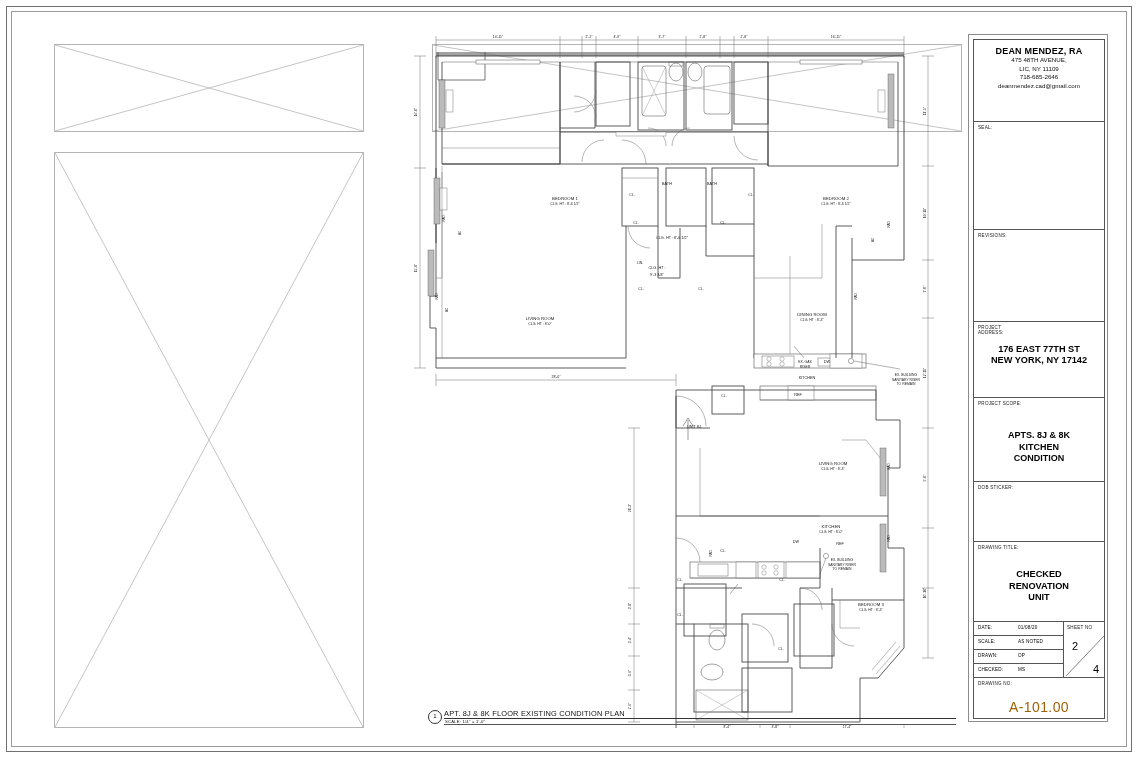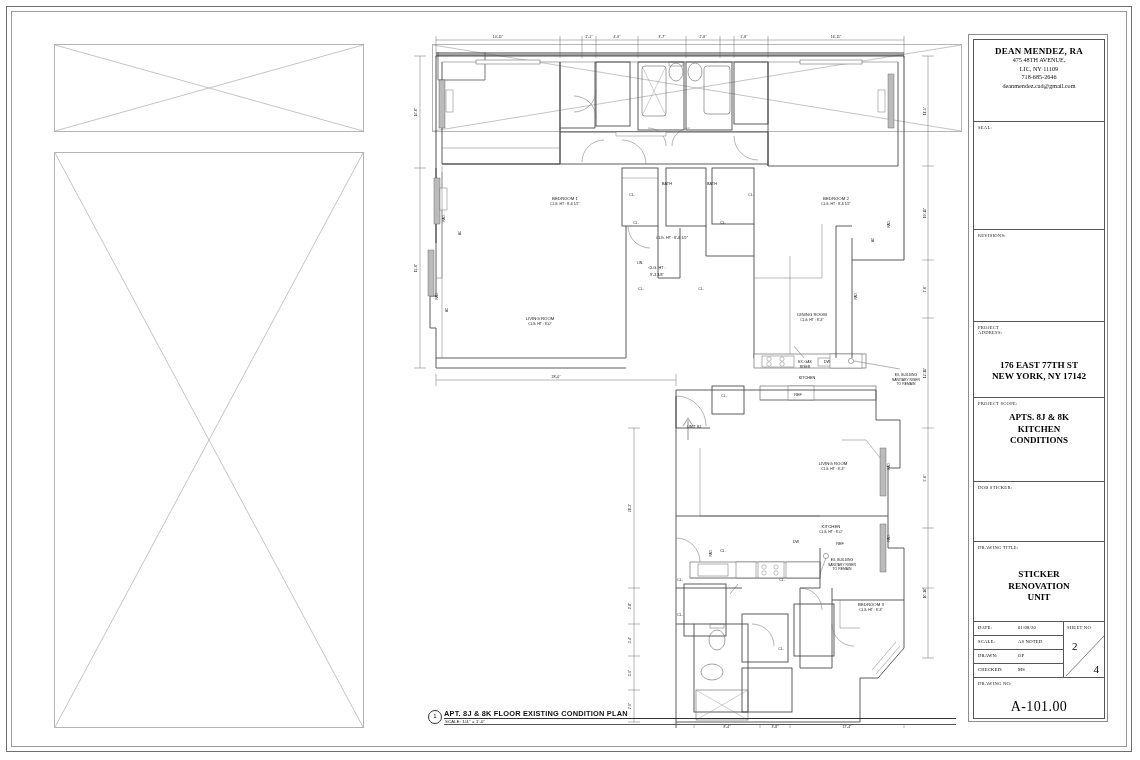--- a/index.html
+++ b/index.html
@@ -50,21 +50,20 @@
     border: 1px solid #8d8d8d;
     box-sizing: border-box;
     background: #fff;
   }
   .tb-inner {
     position:absolute;
     left:4px; top:4px;
     width:132px; height:680px;
     border:1px solid #555;
     box-sizing:border-box;
-    font-family:Liberation Serif, serif;
   }
   .tb-cell {
     position: absolute;
     left: 0; right: 0;
     border-bottom: 1px solid #555;
     box-sizing: border-box;
     padding: 3px 4px;
   }
   .tb-label {
     font-size: 4.6px;
@@ -105,21 +104,21 @@
     font-size: 9.2px;
     font-weight: bold;
     text-align: center;
     line-height: 11.5px;
     color: #000;
   }
   .dwgno {
     font-size: 14px;
     font-weight: normal;
     text-align: center;
-    color: #000000;
+    color: #a16207;
     letter-spacing: 0.4px;
   }
   
   .info-row {
     position: absolute;
     left: 0;
     width: 90px;
     border-bottom: 1px solid #555;
     border-right: 1px solid #555;
     box-sizing: border-box;
@@ -163,21 +162,21 @@
     height: 26px;
   }
   .pt-num {
     position:absolute; left:0; top:2px;
     width:12px; height:12px; border:0.8px solid #333;
     border-radius:50%;
     font-size:6px; text-align:center; line-height:11px; color:#111;
   }
   .pt-text {
     position:absolute; left:16px; top:1px;
-    font-size:7.4px; color:#111; letter-spacing:.2px;font-weight:bold;
+    font-size:7.4px; color:#111; letter-spacing:.2px;
   }
   .pt-scale {
     position:absolute; left:17px; top:11px;
     font-size:4.2px; color:#111; letter-spacing:.2px;
   }
   .pt-rule {
     position:absolute; left:16px; top:10px; width:512px;
     border-top:1px solid #333;
   }
   .pt-rule2 {
@@ -531,38 +530,38 @@
       <div class="tb-cell" style="top:82px; height:108px;">
         <div class="tb-label">SEAL:</div>
       </div>
 
       <div class="tb-cell" style="top:190px; height:92px;">
         <div class="tb-label">REVISIONS:</div>
       </div>
 
       <div class="tb-cell" style="top:282px; height:76px;">
         <div class="tb-label" style="line-height:5.4px;">PROJECT<br>ADDRESS:</div>
-        <div class="addr" style="margin-top:24px;">176 EAST 77TH ST</div>
+        <div class="addr" style="margin-top:8px;">176 EAST 77TH ST</div>
         <div class="addr">NEW YORK, NY 17142</div>
       </div>
 
       <div class="tb-cell" style="top:358px; height:84px;">
         <div class="tb-label">PROJECT SCOPE:</div>
-        <div class="scope" style="margin-top:5px;text-align:center;">APTS. 8J &amp; 8K</div>
+        <div class="scope" style="margin-top:23px;text-align:center;">APTS. 8J &amp; 8K</div>
         <div class="scope">KITCHEN</div>
-        <div class="scope">CONDITIONS</div>
+        <div class="scope">CONDITION</div>
       </div>
 
       <div class="tb-cell" style="top:442px; height:60px;">
         <div class="tb-label">DOB STICKER:</div>
       </div>
 
       <div class="tb-cell" style="top:502px; height:80px;">
         <div class="tb-label">DRAWING TITLE:</div>
-        <div class="dwgtitle" style="margin-top:18px;">STICKER</div>
+        <div class="dwgtitle" style="margin-top:18px;">CHECKED</div>
         <div class="dwgtitle">RENOVATION</div>
         <div class="dwgtitle">UNIT</div>
       </div>
 
       <div class="tb-cell" style="top:582px; height:56px; padding:0;">
         <div class="info-row" style="top:0;">
           <span>DATE:</span>
           <span class="v">01/08/20</span>
         </div>
         <div class="info-row" style="top:14px;">

